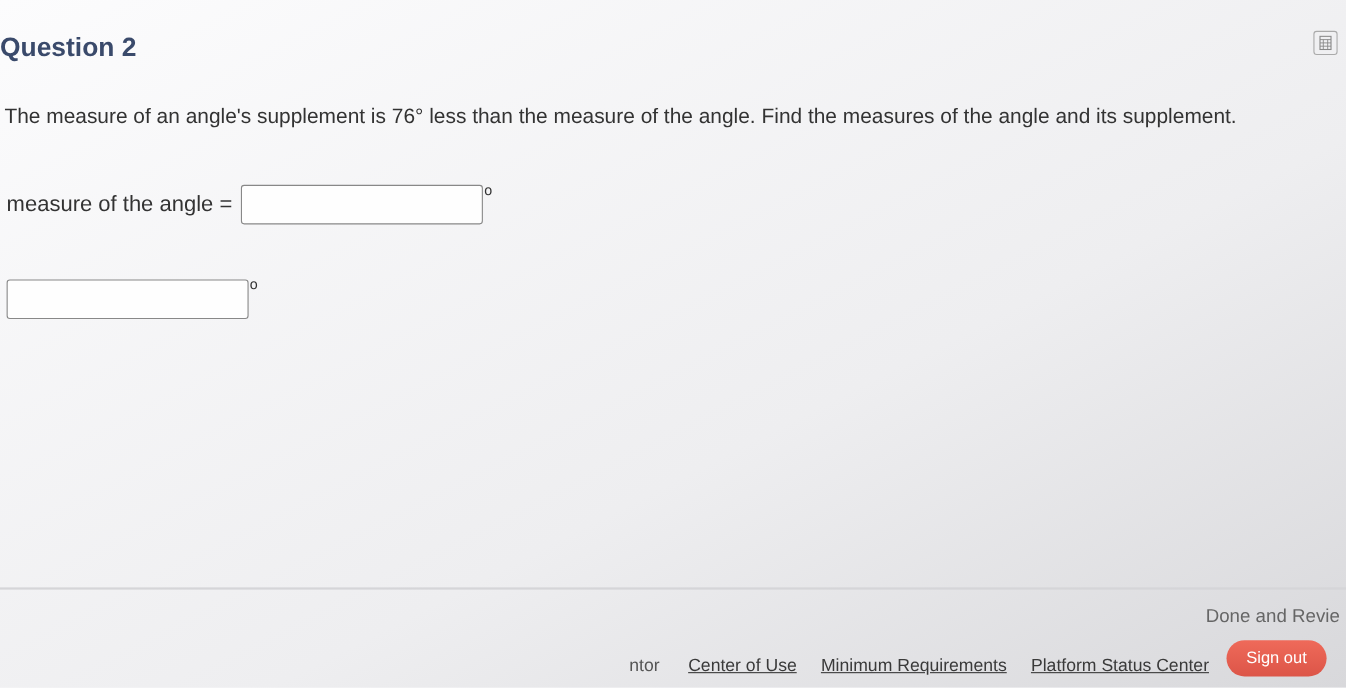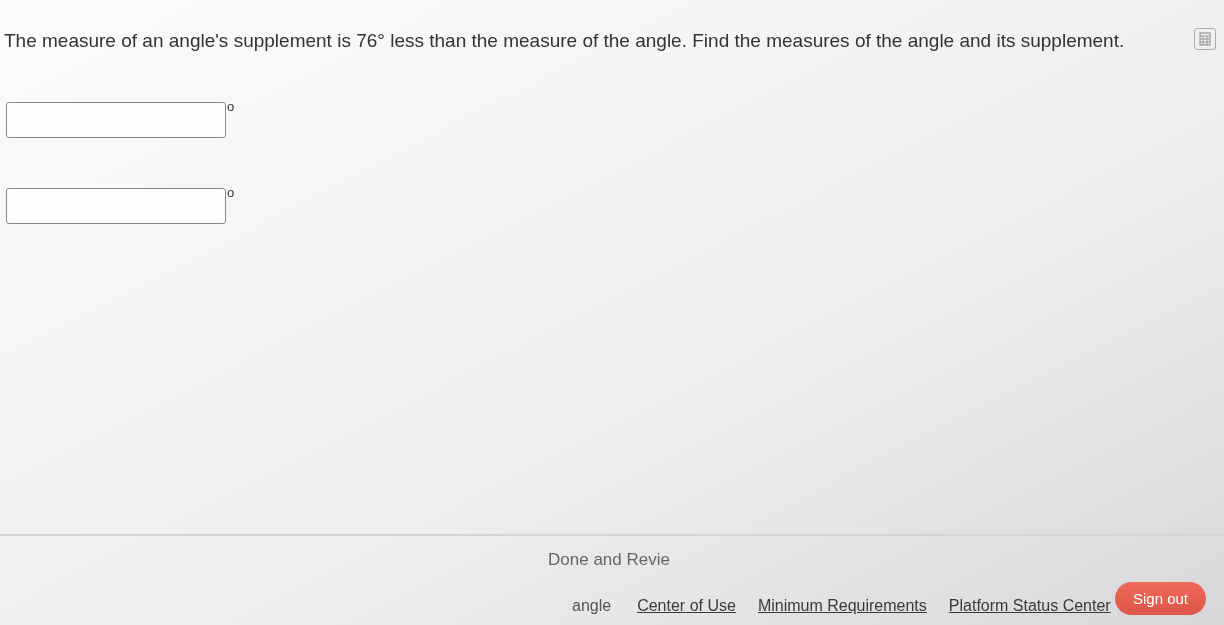--- a/index.html
+++ b/index.html
@@ -78,21 +78,21 @@
       cursor: pointer;
     }
     .bottom-bar {
       position: absolute;
       bottom: 55px;
       left: 0;
       right: 0;
       border-top: 2px solid #d5d5d8;
       padding-top: 14px;
       padding-right: 6px;
-      text-align: center;
+      text-align: right;
     }
     .done-review {
       color: #666;
       font-size: 17px;
     }
     .footer-links {
       position: absolute;
       bottom: 10px;
       left: 0;
       right: 0;
@@ -143,39 +143,41 @@
     <svg width="12" height="14" viewBox="0 0 12 14">
       <rect x="1" y="1" width="10" height="12" fill="none" stroke="#888" stroke-width="1"></rect>
       <line x1="1" y1="4" x2="11" y2="4" stroke="#888" stroke-width="0.8"></line>
       <line x1="1" y1="7" x2="11" y2="7" stroke="#888" stroke-width="0.8"></line>
       <line x1="1" y1="10" x2="11" y2="10" stroke="#888" stroke-width="0.8"></line>
       <line x1="4" y1="4" x2="4" y2="13" stroke="#888" stroke-width="0.8"></line>
       <line x1="8" y1="4" x2="8" y2="13" stroke="#888" stroke-width="0.8"></line>
     </svg>
   </div>
 
+  <h2 class="question-title">Question 2</h2>
 
   <p class="question-text">The measure of an angle's supplement is 76° less than the measure of the angle. Find the measures of the angle and its supplement.</p>
 
   <div class="input-row">
+    <span class="input-label">measure of the angle =</span>
     <input type="text" class="answer-input" value="" style="">
     <span class="degree-symbol">o</span>
   </div>
 
   <div class="input-row">
     <input type="text" class="answer-input" value="" style="">
     <span class="degree-symbol">o</span>
   </div>
 
   <div class="bottom-bar">
     <span class="done-review">Done and Revie</span>
   </div>
 
   <div class="footer-left-group">
-    <span class="footer-center-text">angle</span>
+    <span class="footer-center-text">ntor</span>
     <a class="footer-link">Center of Use</a>
     <a class="footer-link">Minimum Requirements</a>
     <a class="footer-link">Platform Status Center</a>
   </div>
 
   <div class="footer-links">
     <button class="signout-btn">Sign out</button>
   </div>
 
 </div>

